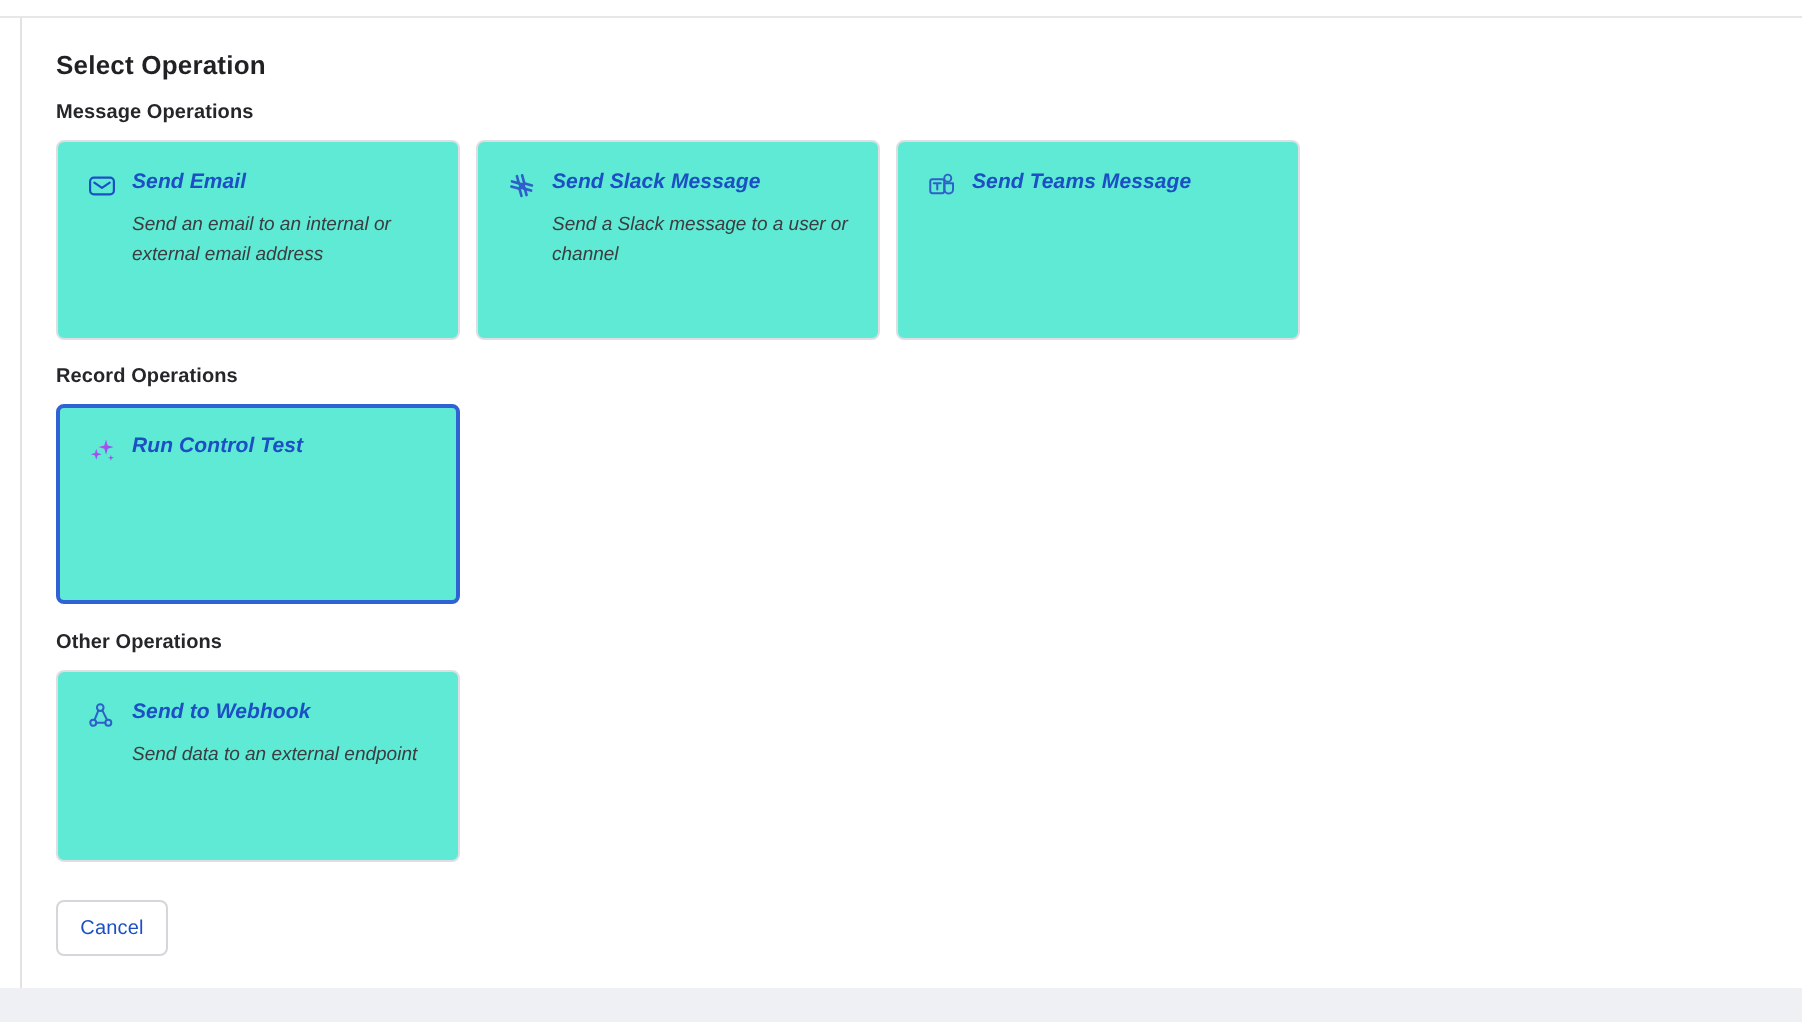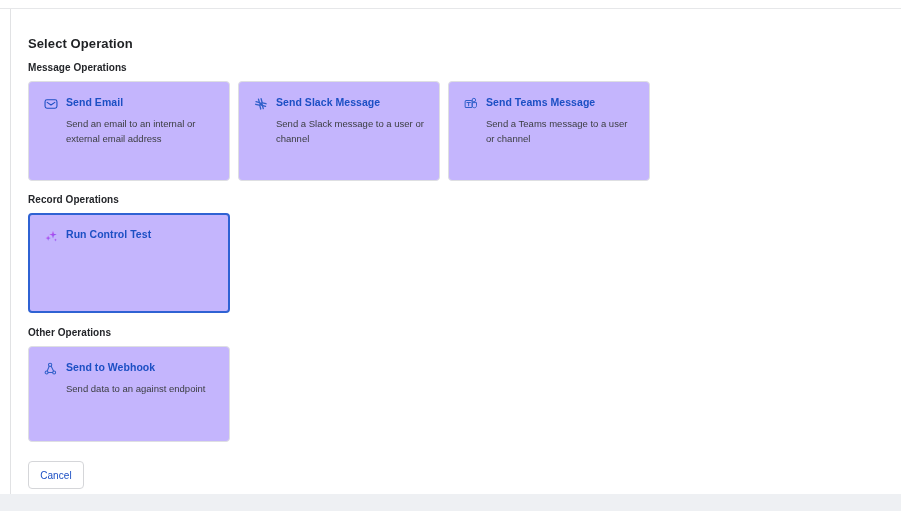--- a/index.html
+++ b/index.html
@@ -48,21 +48,21 @@
     position: absolute;
     left: 0;
     bottom: 0;
     width: 901px;
     height: 17px;
     background: #eef0f3;
   }
 
   .panel {
     position: absolute;
-    top: 20px;
+    top: 9px;
     left: 11px;
     width: 890px;
     height: 485px;
     background: #ffffff;
     box-sizing: border-box;
     padding: 16px 0 0 17px;
   }
 
   .page-title {
     font-size: 13px;
@@ -89,24 +89,25 @@
   .card-row {
     display: flex;
     flex-direction: row;
     gap: 8px;
   }
 
   .op-card {
     position: relative;
     width: 202px;
     box-sizing: border-box;
-    background: #c4b5fd;
+    background: #5eead4;
     border: 1px solid #dedfe2;
     border-radius: 4px;
     padding: 14px 14px 14px 15px;
+    font-style: italic;
   }
 
   .op-card.msg { height: 100px; }
   .op-card.record { height: 100px; }
   .op-card.other { height: 96px; }
 
   .op-card.selected {
     border: 2px solid #2f62d3;
     padding: 13px 13px 13px 14px;
   }
@@ -224,21 +225,20 @@
             <span class="card-icon">
               <svg width="14" height="14" viewBox="0 0 16 16" fill="none">
                 <circle cx="11.3" cy="3.5" r="2.0" stroke="#2f5fc9" stroke-width="1.1" fill="none"></circle>
                 <path d="M9.4 6.4 L14.3 6.4 L14.3 10.0 C14.3 11.3 13.3 12.3 12.0 12.3 C10.6 12.3 9.4 11.2 9.4 9.8 Z" stroke="#2f5fc9" stroke-width="1.1" stroke-linejoin="round" fill="none"></path>
                 <rect x="1.3" y="4.1" width="8.0" height="8.0" rx="1.2" stroke="#2f5fc9" stroke-width="1.15" fill="none"></rect>
                 <path d="M3.3 6.4 L7.3 6.4 M5.3 6.4 L5.3 10.0" stroke="#2f5fc9" stroke-width="1.15" stroke-linecap="round"></path>
               </svg>
             </span>
             <span class="card-title">Send Teams Message</span>
           </div>
-          <div class="card-desc">Send a Teams message to a user or channel</div>
         </div>
 
       </div>
     </div>
 
     <div class="section record">
       <div class="section-label">Record Operations</div>
 
       <div class="card-row">
 
@@ -279,21 +279,21 @@
                   <circle cx="3.0" cy="11.9" r="1.7"></circle>
                   <circle cx="11.6" cy="11.9" r="1.7"></circle>
                   <path d="M5.9 4.9 L3.7 10.3" stroke-linecap="round"></path>
                   <path d="M8.2 4.8 L10.9 10.3" stroke-linecap="round"></path>
                   <path d="M4.7 11.9 L9.9 11.9" stroke-linecap="round"></path>
                 </g>
               </svg>
             </span>
             <span class="card-title">Send to Webhook</span>
           </div>
-          <div class="card-desc">Send data to an against endpoint</div>
+          <div class="card-desc">Send data to an external endpoint</div>
         </div>
 
       </div>
     </div>
 
     <div class="cancel-row">
       <button class="cancel-button">Cancel</button>
     </div>
 
   </div>

